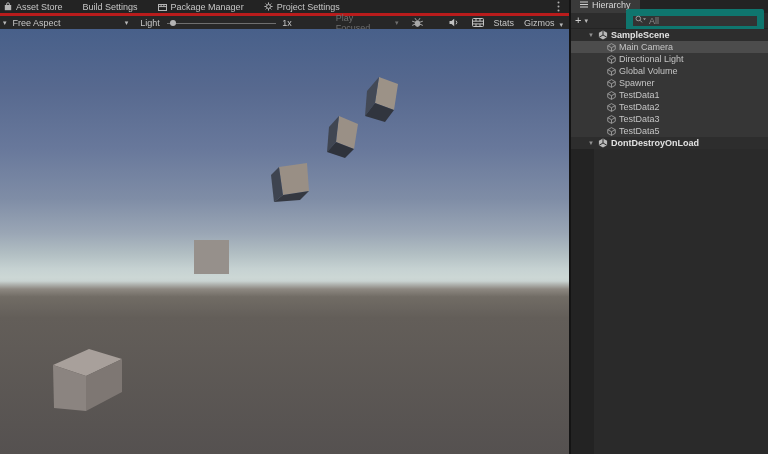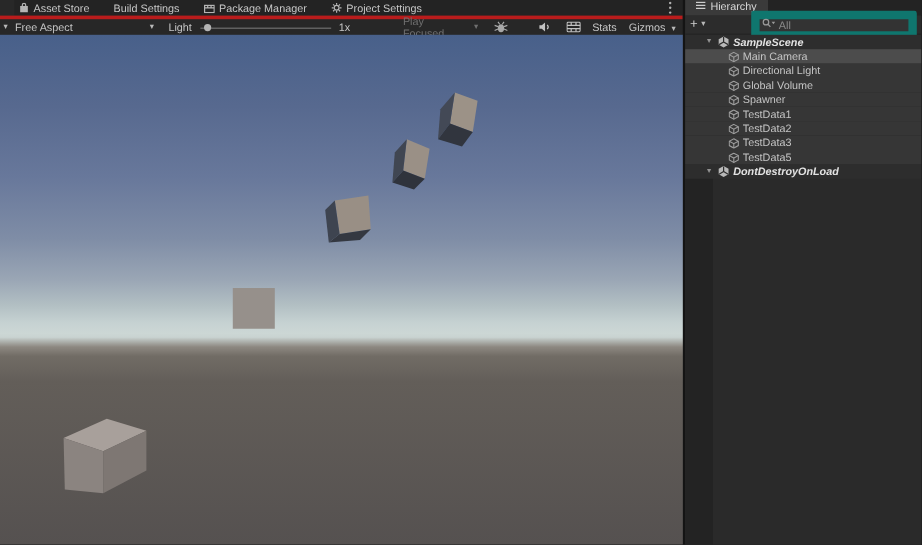--- a/index.html
+++ b/index.html
@@ -1,20 +1,20 @@
 <!DOCTYPE html>
 <html><head>
 <meta charset="utf-8">
 <style>
   html,body{margin:0;padding:0;background:#191919;}
   .app{position:relative;width:768px;height:454px;display:flex;overflow:hidden;
        font-family:"Liberation Sans",sans-serif;font-size:9px;color:#c6c6c6;background:#282828;-webkit-font-smoothing:antialiased;}
   
   .left{width:569px;display:flex;flex-direction:column;}
-  .menubar{height:13px;background:#232323;display:flex;align-items:center;padding:0 3px;margin-left:12px;}
+  .menubar{height:13px;background:#232323;display:flex;align-items:center;padding:0 3px;}
   #menu-items{display:flex;align-items:center;height:100%;}
   .menu-item{display:flex;align-items:center;gap:4px;padding:0 10px;height:100%;cursor:default;}
   .menu-item:first-child{padding-left:1px;}
   .m-icon{display:flex;align-items:center;}
   .kebab{margin-left:auto;display:flex;align-items:center;padding:0 6px;}
   .gv-toolbar{height:16px;background:#272727;border-top:3px solid #b91c1c;display:flex;align-items:center;padding:0 3px;box-sizing:border-box;}
   .arrow{font-size:7px;color:#b9b9b9;line-height:1;}
   .arrow.dim{color:#6f6f6f;}
   .aspect-dd{display:flex;align-items:center;width:126px;}
   .aspect-dd .lbl{flex:1;margin-left:6px;}
@@ -36,21 +36,21 @@
   .right{width:199px;box-sizing:border-box;border-left:2px solid #141414;display:flex;flex-direction:column;background:#2a2a2a;}
   .tabbar{height:13px;background:#232323;display:flex;align-items:stretch;}
   .tab{display:flex;align-items:flex-start;gap:4px;background:#3a3a3a;padding:0 9px;color:#d8d8d8;}
   .h-toolbar{height:16px;background:#2c2c2c;border-bottom:1px solid #242424;box-sizing:border-box;display:flex;align-items:center;padding:0 4px;gap:3px;}
   .plus{font-size:11px;color:#cfcfcf;line-height:1;margin-top:-1px;}
   .search{margin-left:auto;width:120px;height:10px;background:#333333;border:7px solid #0f766e;border-radius:2px;display:flex;align-items:center;gap:3px;padding:0 2px;}
   .search-ph{color:#8a8a8a;}
   .tree{display:flex;flex-direction:column;}
   .h-row{height:12px;display:flex;align-items:center;background:#363636;padding-left:36px;white-space:nowrap;}
   .h-row.scene{padding-left:17px;background:#2d2d2d;}
-  .h-row.scene .h-label{font-weight:bold;color:#e2e2e2;font-style:italic;}
+  .h-row.scene .h-label{font-weight:bold;color:#e2e2e2;}
   .h-row.selected{background:#4c4c4c;}
   .h-row.dim .h-label{color:#8f8f8f;}
   .h-label{color:#c4c4c4;margin-left:3px;}
   .fold{width:10px;font-size:6px;color:#919191;line-height:1;}
   .obj-icon{display:flex;align-items:center;}
   .tree-rest{flex:1;background:linear-gradient(to right,#232323 0,#232323 23px,#2a2a2a 23px);}
 </style>
 </head>
 <body>
 

